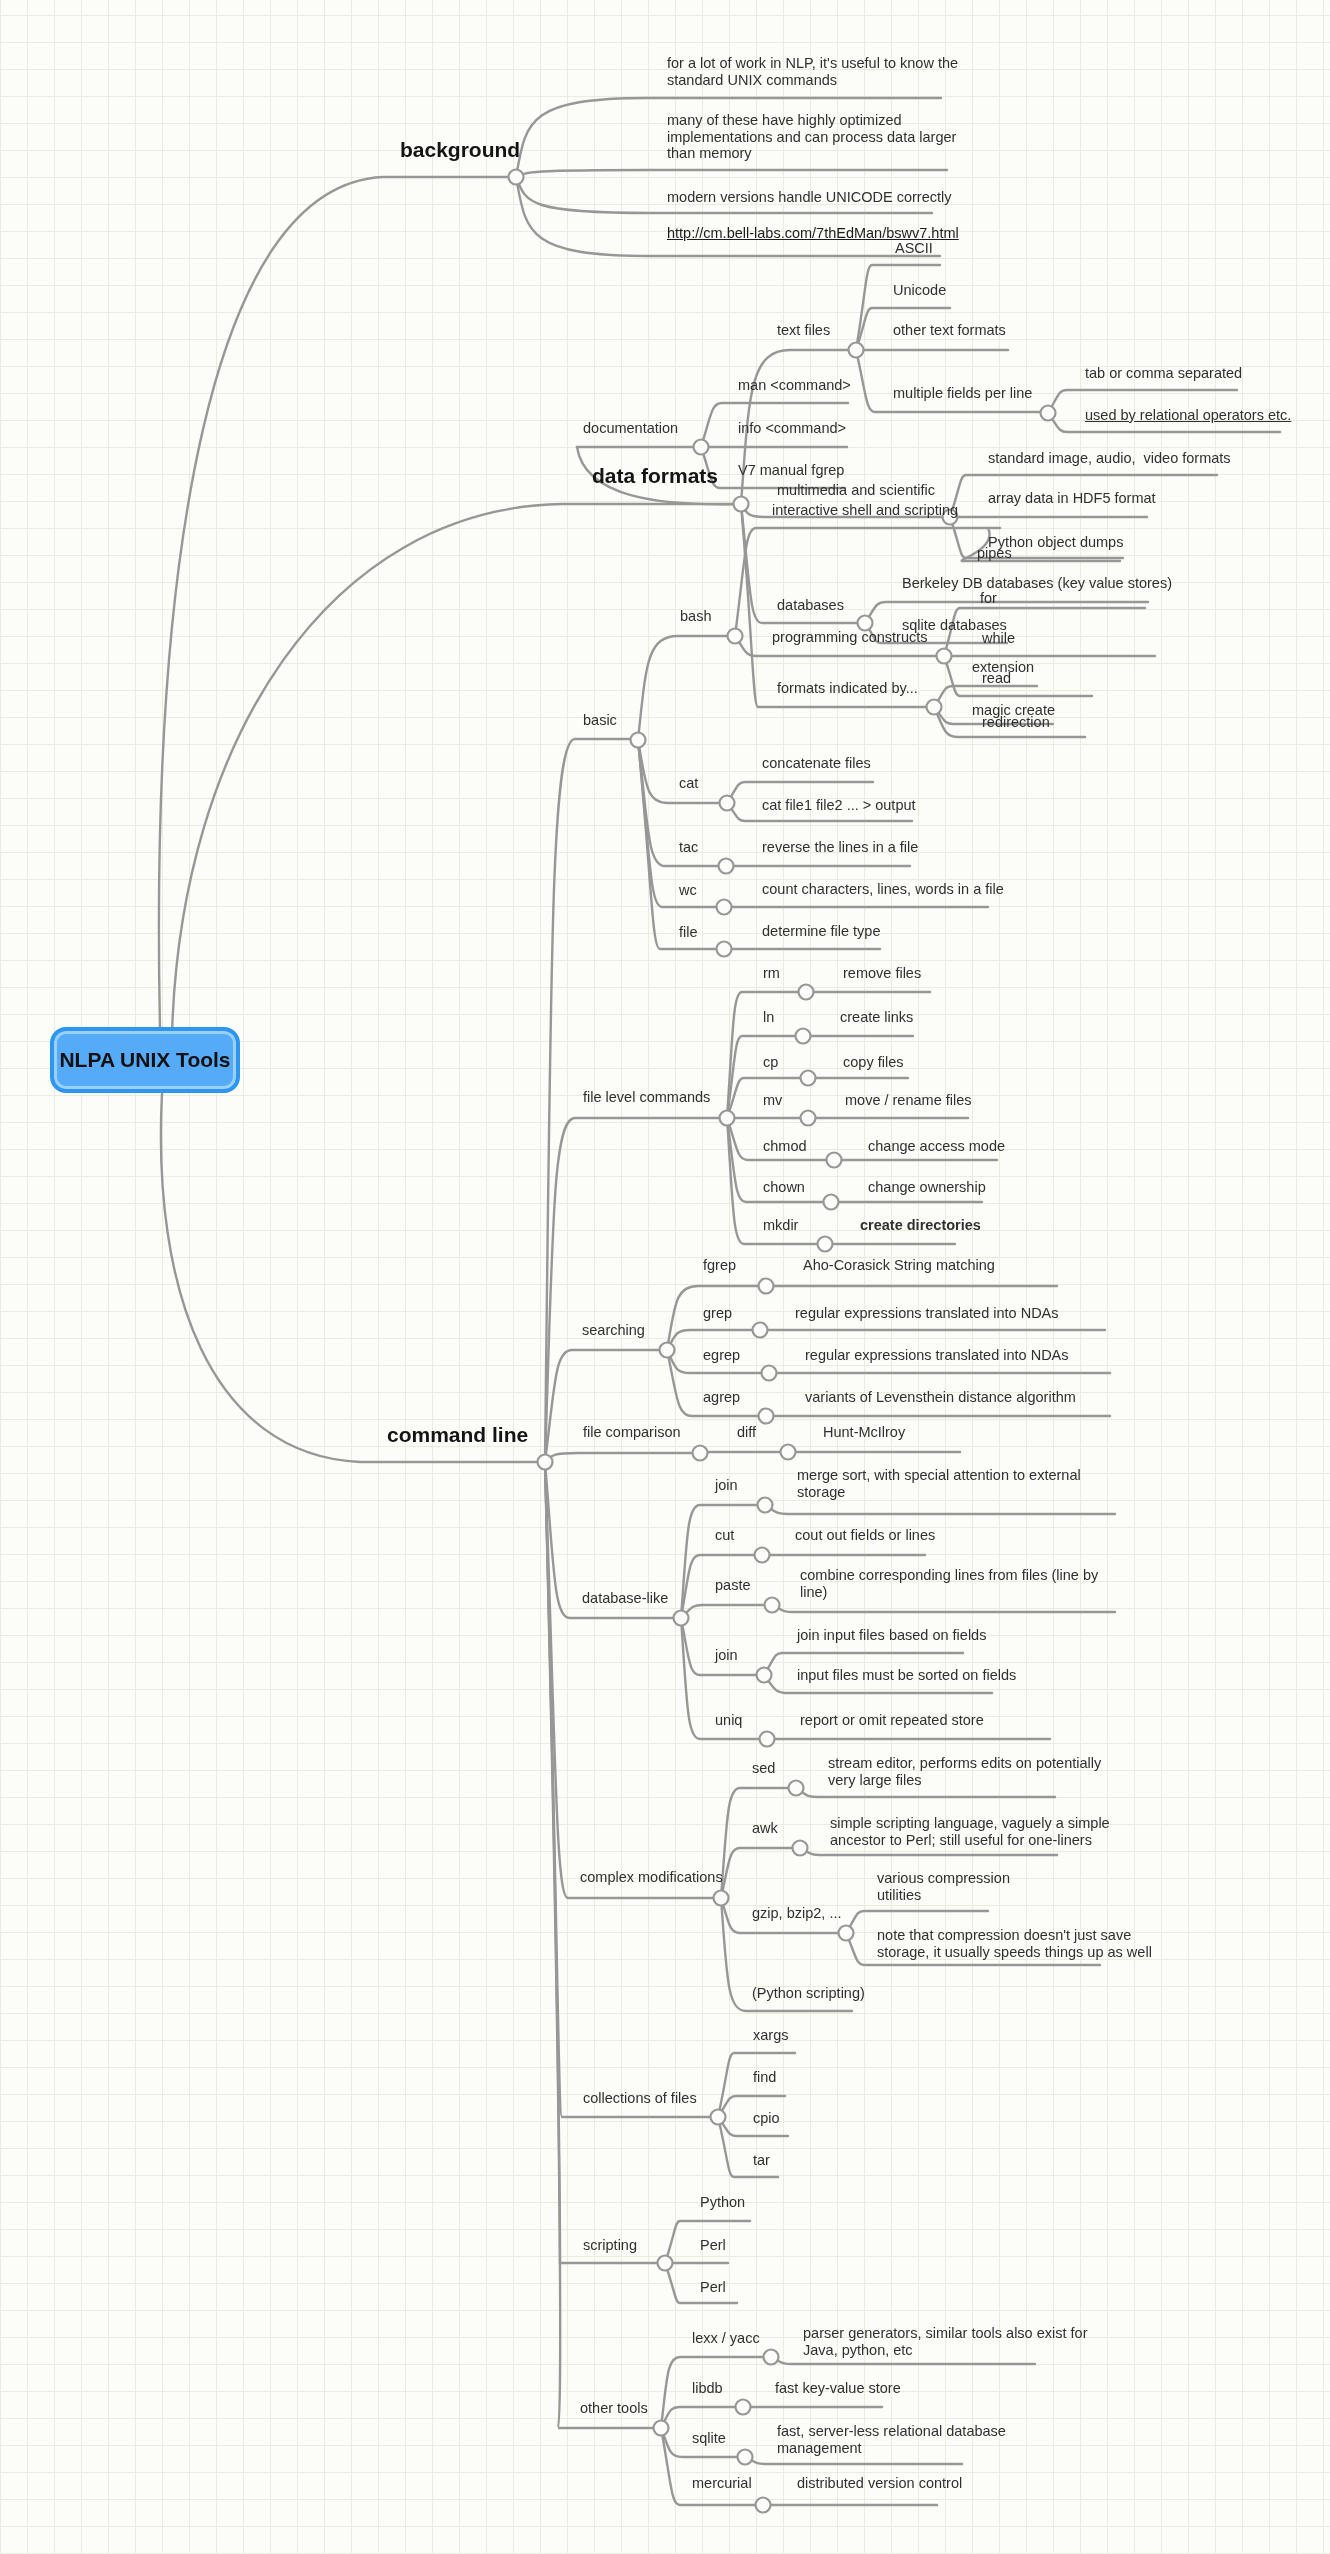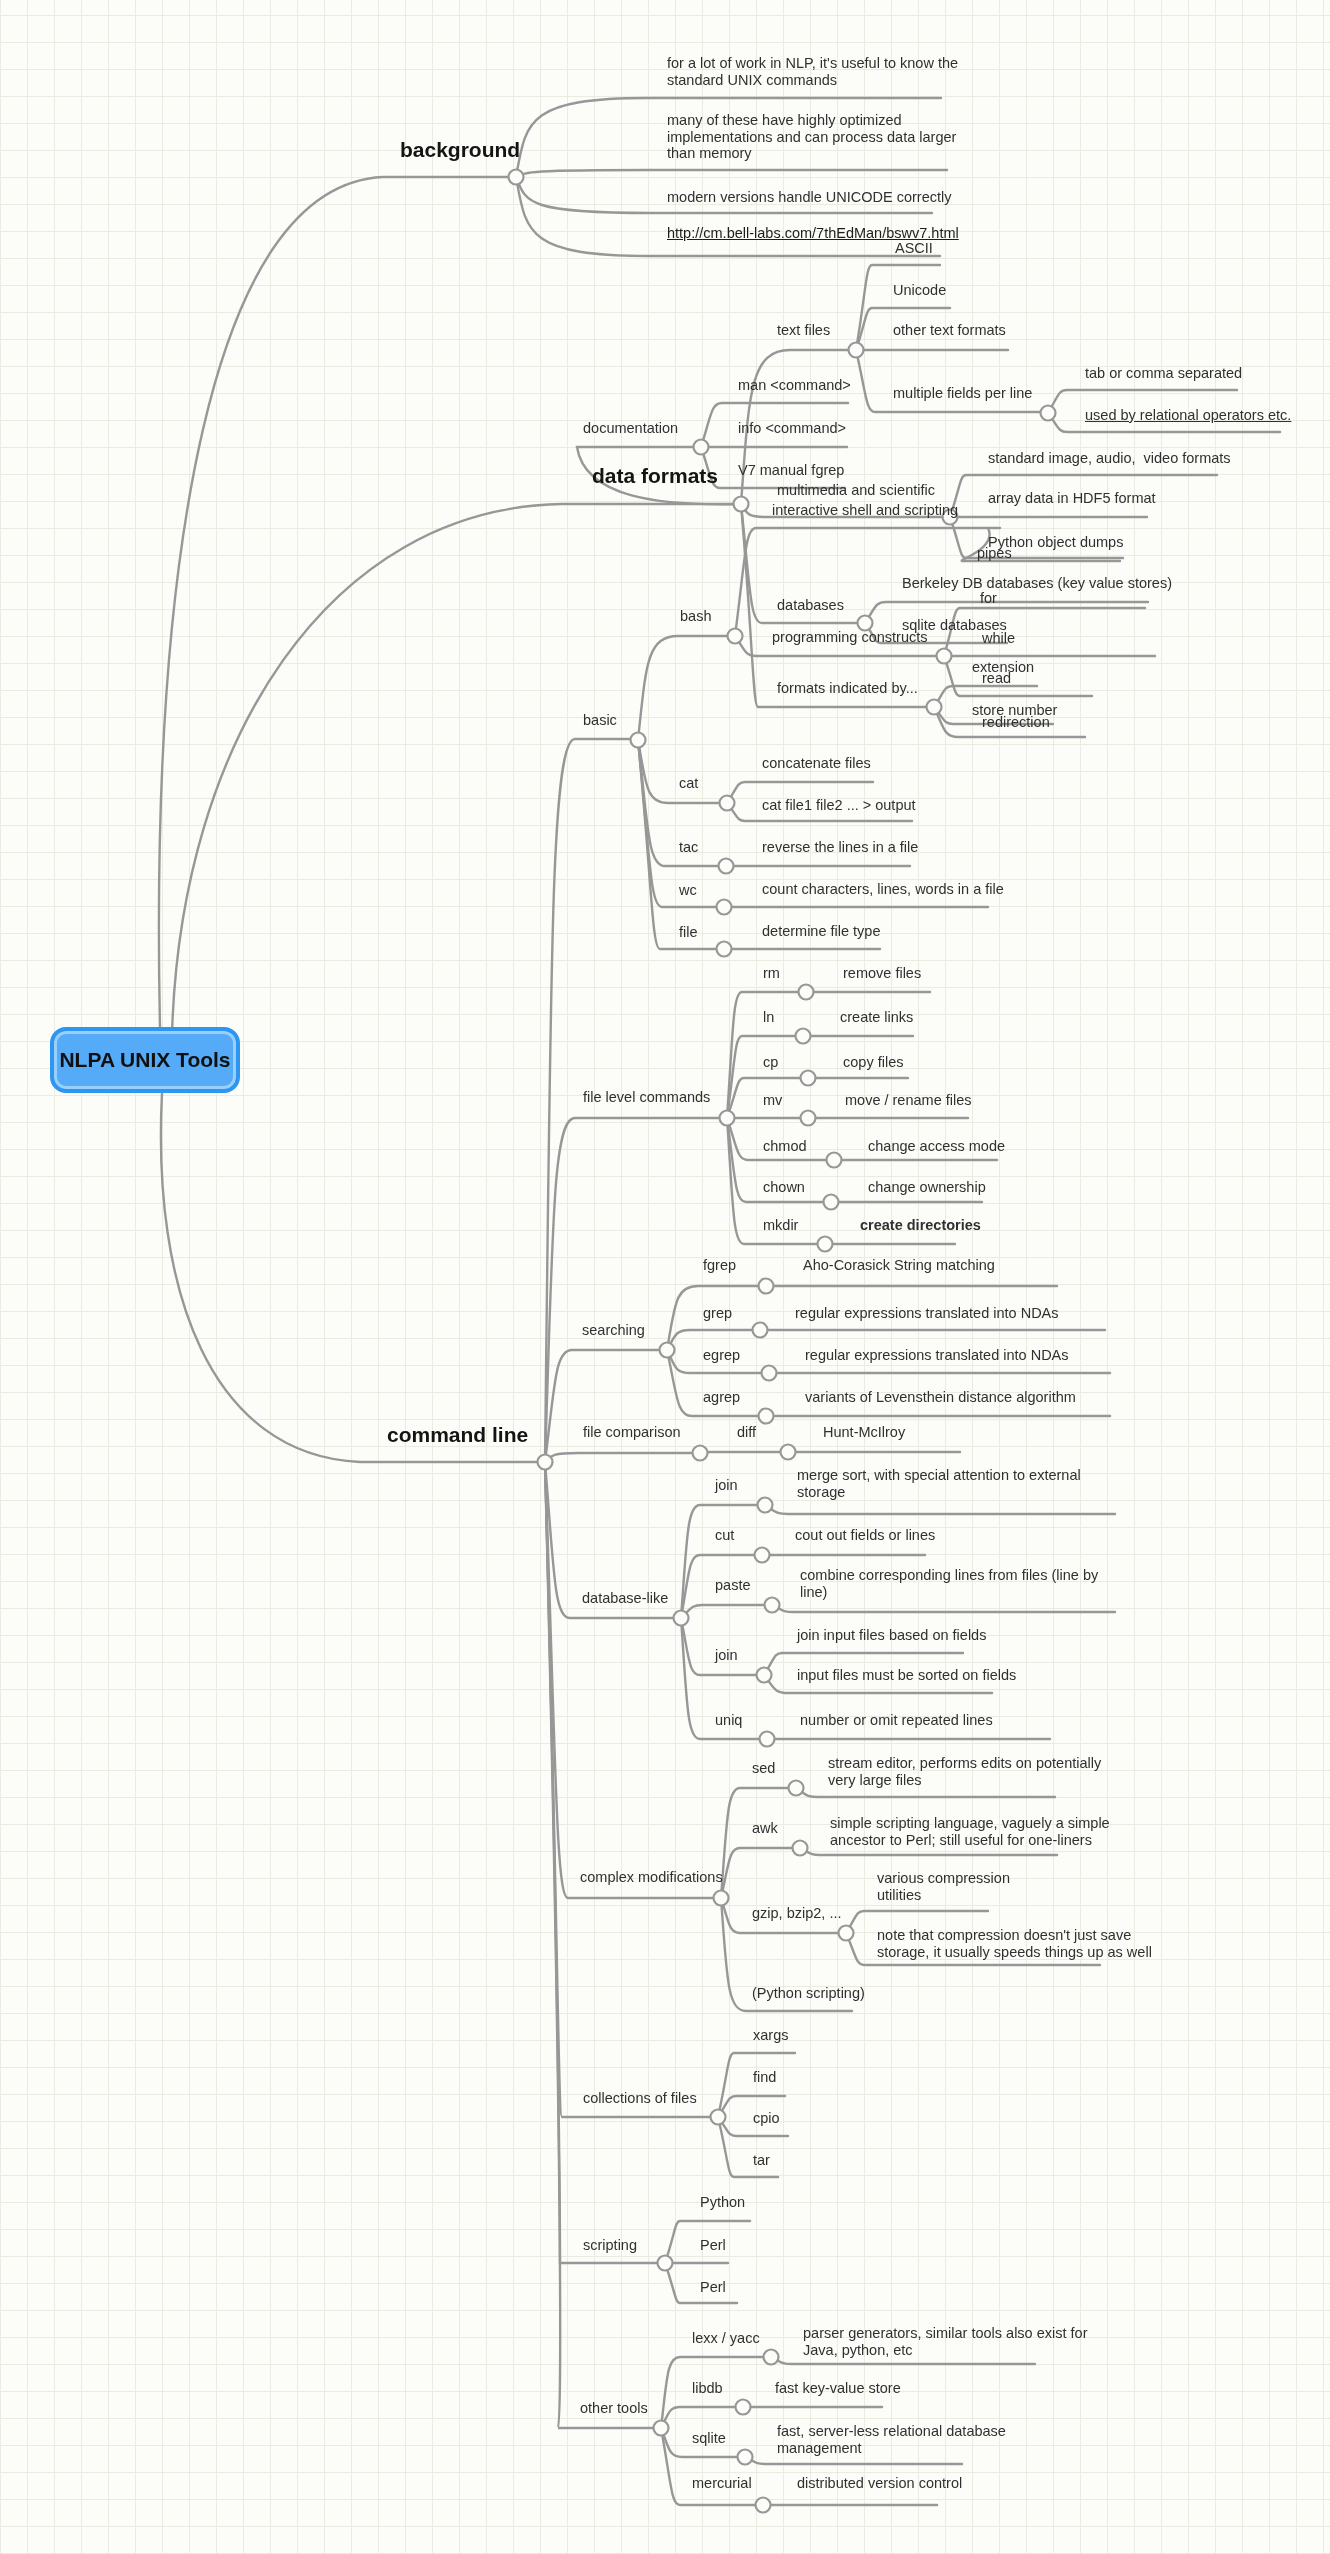--- a/index.html
+++ b/index.html
@@ -225,21 +225,21 @@
     <div class="n" style="left: 738px; top: 462px;">V7 manual fgrep</div>
     <div class="n" style="left: 777px; top: 482px;">multimedia and scientific</div>
     <div class="n" style="left: 988px; top: 450px;">standard image, audio,  video formats</div>
     <div class="n" style="left: 988px; top: 490px;">array data in HDF5 format</div>
     <div class="n" style="left: 988px; top: 534px;">Python object dumps</div>
     <div class="n" style="left: 777px; top: 597px;">databases</div>
     <div class="n" style="left: 902px; top: 575px;">Berkeley DB databases (key value stores)</div>
     <div class="n" style="left: 902px; top: 617px;">sqlite databases</div>
     <div class="n" style="left: 777px; top: 680px;">formats indicated by...</div>
     <div class="n" style="left: 972px; top: 659px;">extension</div>
-    <div class="n" style="left: 972px; top: 702px;">store number</div>
+    <div class="n" style="left: 972px; top: 702px;">magic create</div>
     <div class="n big" style="left: 387px; top: 1423px;">command line</div>
     <div class="n" style="left: 583px; top: 712px;">basic</div>
     <div class="n" style="left: 680px; top: 608px;">bash</div>
     <div class="n" style="left: 772px; top: 502px;">interactive shell and scripting</div>
     <div class="n" style="left: 977px; top: 545px;">pipes</div>
     <div class="n" style="left: 772px; top: 629px;">programming constructs</div>
     <div class="n" style="left: 980px; top: 590px;">for</div>
     <div class="n" style="left: 982px; top: 630px;">while</div>
     <div class="n" style="left: 982px; top: 670px;">read</div>
     <div class="n" style="left: 982px; top: 714px;">redirection</div>
@@ -285,21 +285,21 @@
 storage</div>
     <div class="n" style="left: 715px; top: 1527px;">cut</div>
     <div class="n" style="left: 795px; top: 1527px;">cout out fields or lines</div>
     <div class="n" style="left: 715px; top: 1577px;">paste</div>
     <div class="n" style="left: 800px; top: 1567px;">combine corresponding lines from files (line by
 line)</div>
     <div class="n" style="left: 715px; top: 1647px;">join</div>
     <div class="n" style="left: 797px; top: 1627px;">join input files based on fields</div>
     <div class="n" style="left: 797px; top: 1667px;">input files must be sorted on fields</div>
     <div class="n" style="left: 715px; top: 1712px;">uniq</div>
-    <div class="n" style="left: 800px; top: 1712px;">number or omit repeated lines</div>
+    <div class="n" style="left: 800px; top: 1712px;">report or omit repeated store</div>
     <div class="n" style="left: 580px; top: 1869px;">complex modifications</div>
     <div class="n" style="left: 752px; top: 1760px;">sed</div>
     <div class="n" style="left: 828px; top: 1755px;">stream editor, performs edits on potentially
 very large files</div>
     <div class="n" style="left: 752px; top: 1820px;">awk</div>
     <div class="n" style="left: 830px; top: 1815px;">simple scripting language, vaguely a simple
 ancestor to Perl; still useful for one-liners</div>
     <div class="n" style="left: 752px; top: 1905px;">gzip, bzip2, ...</div>
     <div class="n" style="left: 877px; top: 1870px;">various compression
 utilities</div>

